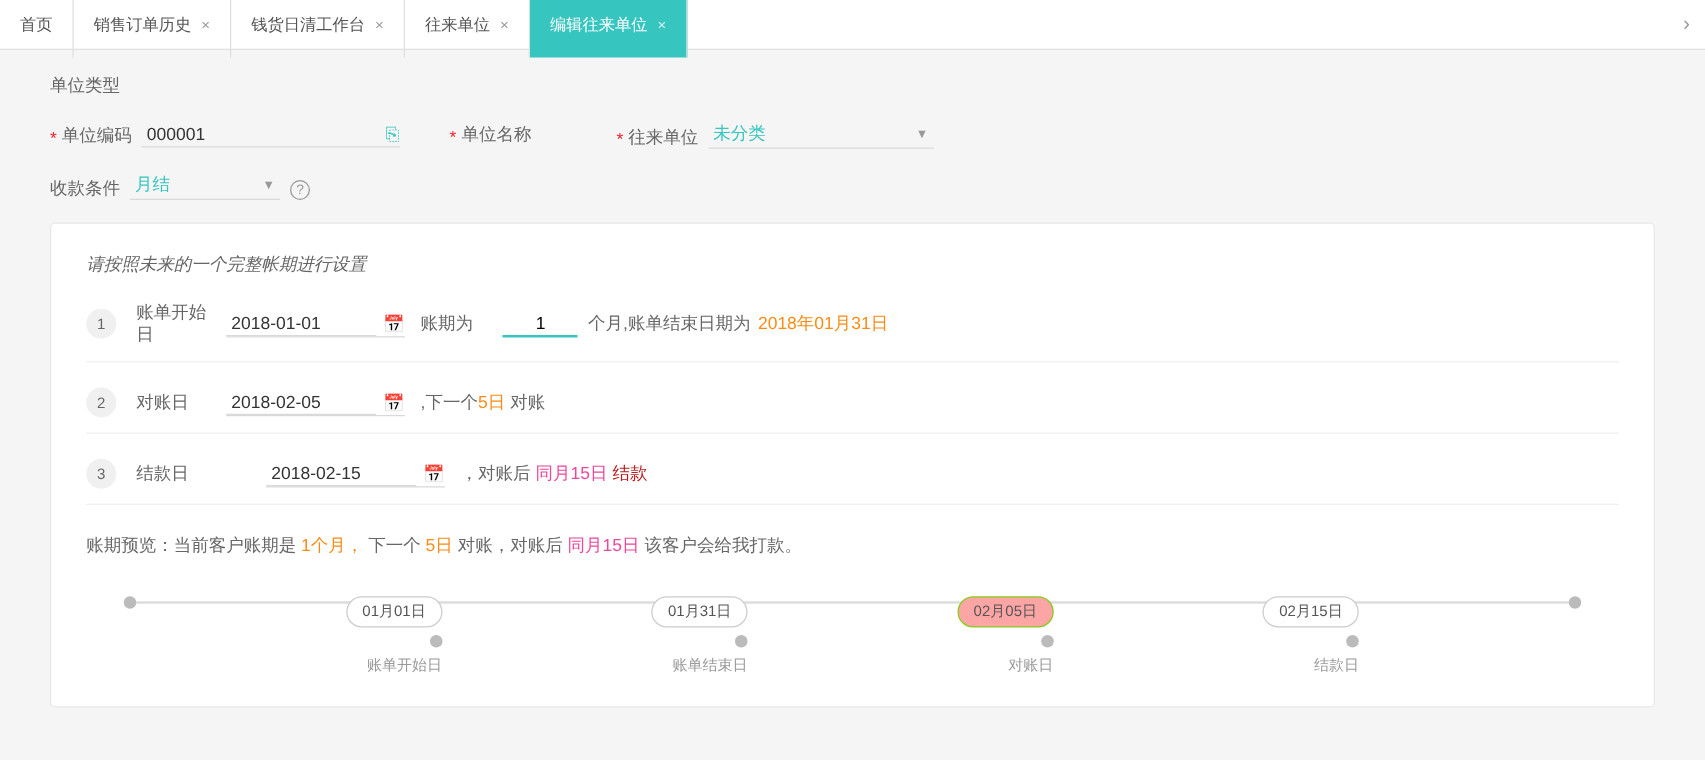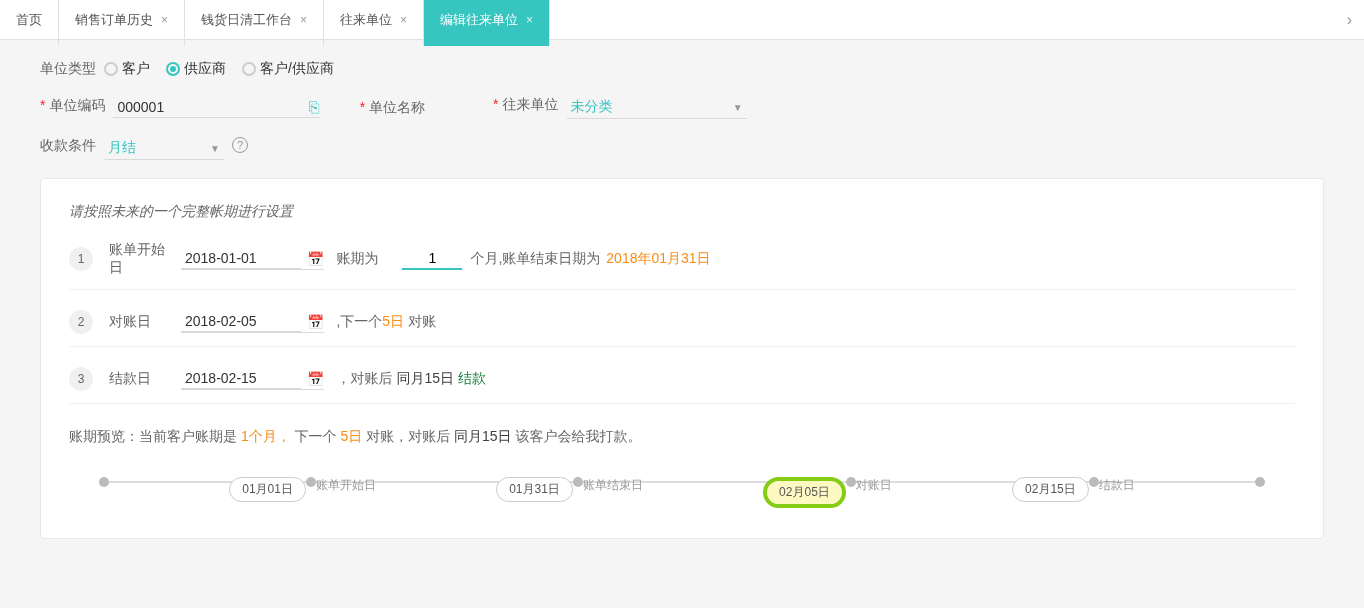--- a/index.html
+++ b/index.html
@@ -52,21 +52,21 @@
     }
 
     
     .form-row {
       display: flex;
       align-items: center;
       margin-bottom: 18px;
     }
     .form-field {
       display: flex;
-      align-items: flex-start;
+      align-items: flex-end;
       margin-right: 40px;
     }
     .form-label {
       color: #666;
       white-space: nowrap;
       margin-right: 8px;
     }
     .required-star {
       color: #f5222d;
       margin-right: 4px;
@@ -210,21 +210,21 @@
       font-size: 12px;
       margin-right: 16px;
       flex-shrink: 0;
     }
     .period-label {
       color: #666;
       margin-right: 16px;
       width: 56px;
     }
     .highlight-orange { color: #fa8c16; font-weight: 500; }
-    .highlight-teal { color: #404040; font-weight: 500; }
+    .highlight-teal { color: #ec4899; font-weight: 500; }
     .period-input-line {
       border: none;
       border-bottom: 2px solid #36c5bf;
       outline: none;
       width: 60px;
       text-align: center;
       font-size: 14px;
       padding: 2px;
     }
 
@@ -236,22 +236,22 @@
       line-height: 1.8;
     }
 
     
     .timeline-section {
       margin-top: 24px;
       position: relative;
     }
     .tl-point {
       display: flex;
-      flex-direction: row;
-      align-items: flex-start;
+      flex-direction: column;
+      align-items: flex-end;
     }
   </style>
 </head>
 <body>
 
 <div class="tabs-bar">
   <div class="tab-item">
     <span>首页</span>
   </div>
   <div class="tab-item">
@@ -271,34 +271,20 @@
     <span class="tab-close">×</span>
   </div>
   <div class="tab-more">›</div>
 </div>
 
 <div class="page-content">
 
   <div class="form-row">
     <div class="form-field">
       <span class="form-label">单位类型</span>
-      <div class="radio-group">
-        <label class="radio-item">
-          <div class="radio-circle"></div>
-          <span>客户</span>
-        </label>
-        <label class="radio-item">
-          <div class="radio-circle checked"></div>
-          <span>供应商</span>
-        </label>
-        <label class="radio-item">
-          <div class="radio-circle"></div>
-          <span>客户/供应商</span>
-        </label>
-      </div>
     </div>
   </div>
 
   <div class="form-row">
     <div class="form-field">
       <span class="required-star">*</span>
       <span class="form-label">单位编码</span>
       <div class="input-with-icon">
         <input type="text" value="000001" style="min-width: 100px;">
         <span class="icon-copy">⎘</span>
@@ -353,27 +339,27 @@
         <span class="icon-calendar">📅</span>
       </div>
       <span style="color:#666;">,下一个</span>
       <span class="highlight-orange">5日</span>
       <span style="color:#666;margin-left:4px;">对账</span>
     </div>
 
     <div class="period-row">
       <div class="period-num">3</div>
       <span class="period-label">结款日</span>
-      <div class="input-with-icon" style="margin-right:12px;">
+      <div class="input-with-icon" style="margin-right:12px;margin-left:32px;">
         <input type="text" value="2018-02-15" style="border-top: none; border-right: none; border-left: none; border-image: initial; border-bottom: 1px solid rgb(217, 217, 217); outline: none; width: 90px; font-size: 14px; background: transparent;">
         <span class="icon-calendar">📅</span>
       </div>
       <span style="color:#666;">，对账后</span>
       <span class="highlight-teal" style="margin-left:4px;">同月15日</span>
-      <span style="color:#15803d;margin-left:4px;">结款</span>
+      <span style="color:#b91c1c;margin-left:4px;">结款</span>
     </div>
 
     <div class="preview-text">
       <span>账期预览：当前客户账期是</span>
       <span class="highlight-orange">1个月，</span>
       <span>下一个</span>
       <span class="highlight-orange">5日</span>
       <span> 对账，对账后</span>
       <span class="highlight-teal"> 同月15日</span>
       <span> 该客户会给我打款。</span>
@@ -396,21 +382,21 @@
             <span style="font-size:12px;color:#999;">账单开始日</span>
           </div>
 
           <div class="tl-point">
             <div style="border:1px solid #ccc;border-radius:20px;padding:3px 12px;font-size:12px;color:#555;background:#fff;margin-bottom:6px;white-space:nowrap;">01月31日</div>
             <div style="width:10px;height:10px;border-radius:50%;background:#bbb;margin-bottom:6px;"></div>
             <span style="font-size:12px;color:#999;">账单结束日</span>
           </div>
 
           <div class="tl-point">
-            <div style="border:4px solid #84cc16;border-radius:20px;padding:3px 12px;font-size:12px;color:#555;background:#fef9c3;margin-bottom:6px;white-space:nowrap;">02月05日</div>
+            <div style="border:1px solid #84cc16;border-radius:20px;padding:3px 12px;font-size:12px;color:#555;background:#fca5a5;margin-bottom:6px;white-space:nowrap;">02月05日</div>
             <div style="width:10px;height:10px;border-radius:50%;background:#bbb;margin-bottom:6px;"></div>
             <span style="font-size:12px;color:#999;">对账日</span>
           </div>
 
           <div class="tl-point">
             <div style="border:1px solid #ccc;border-radius:20px;padding:3px 12px;font-size:12px;color:#555;background:#fff;margin-bottom:6px;white-space:nowrap;">02月15日</div>
             <div style="width:10px;height:10px;border-radius:50%;background:#bbb;margin-bottom:6px;"></div>
             <span style="font-size:12px;color:#999;">结款日</span>
           </div>
 

